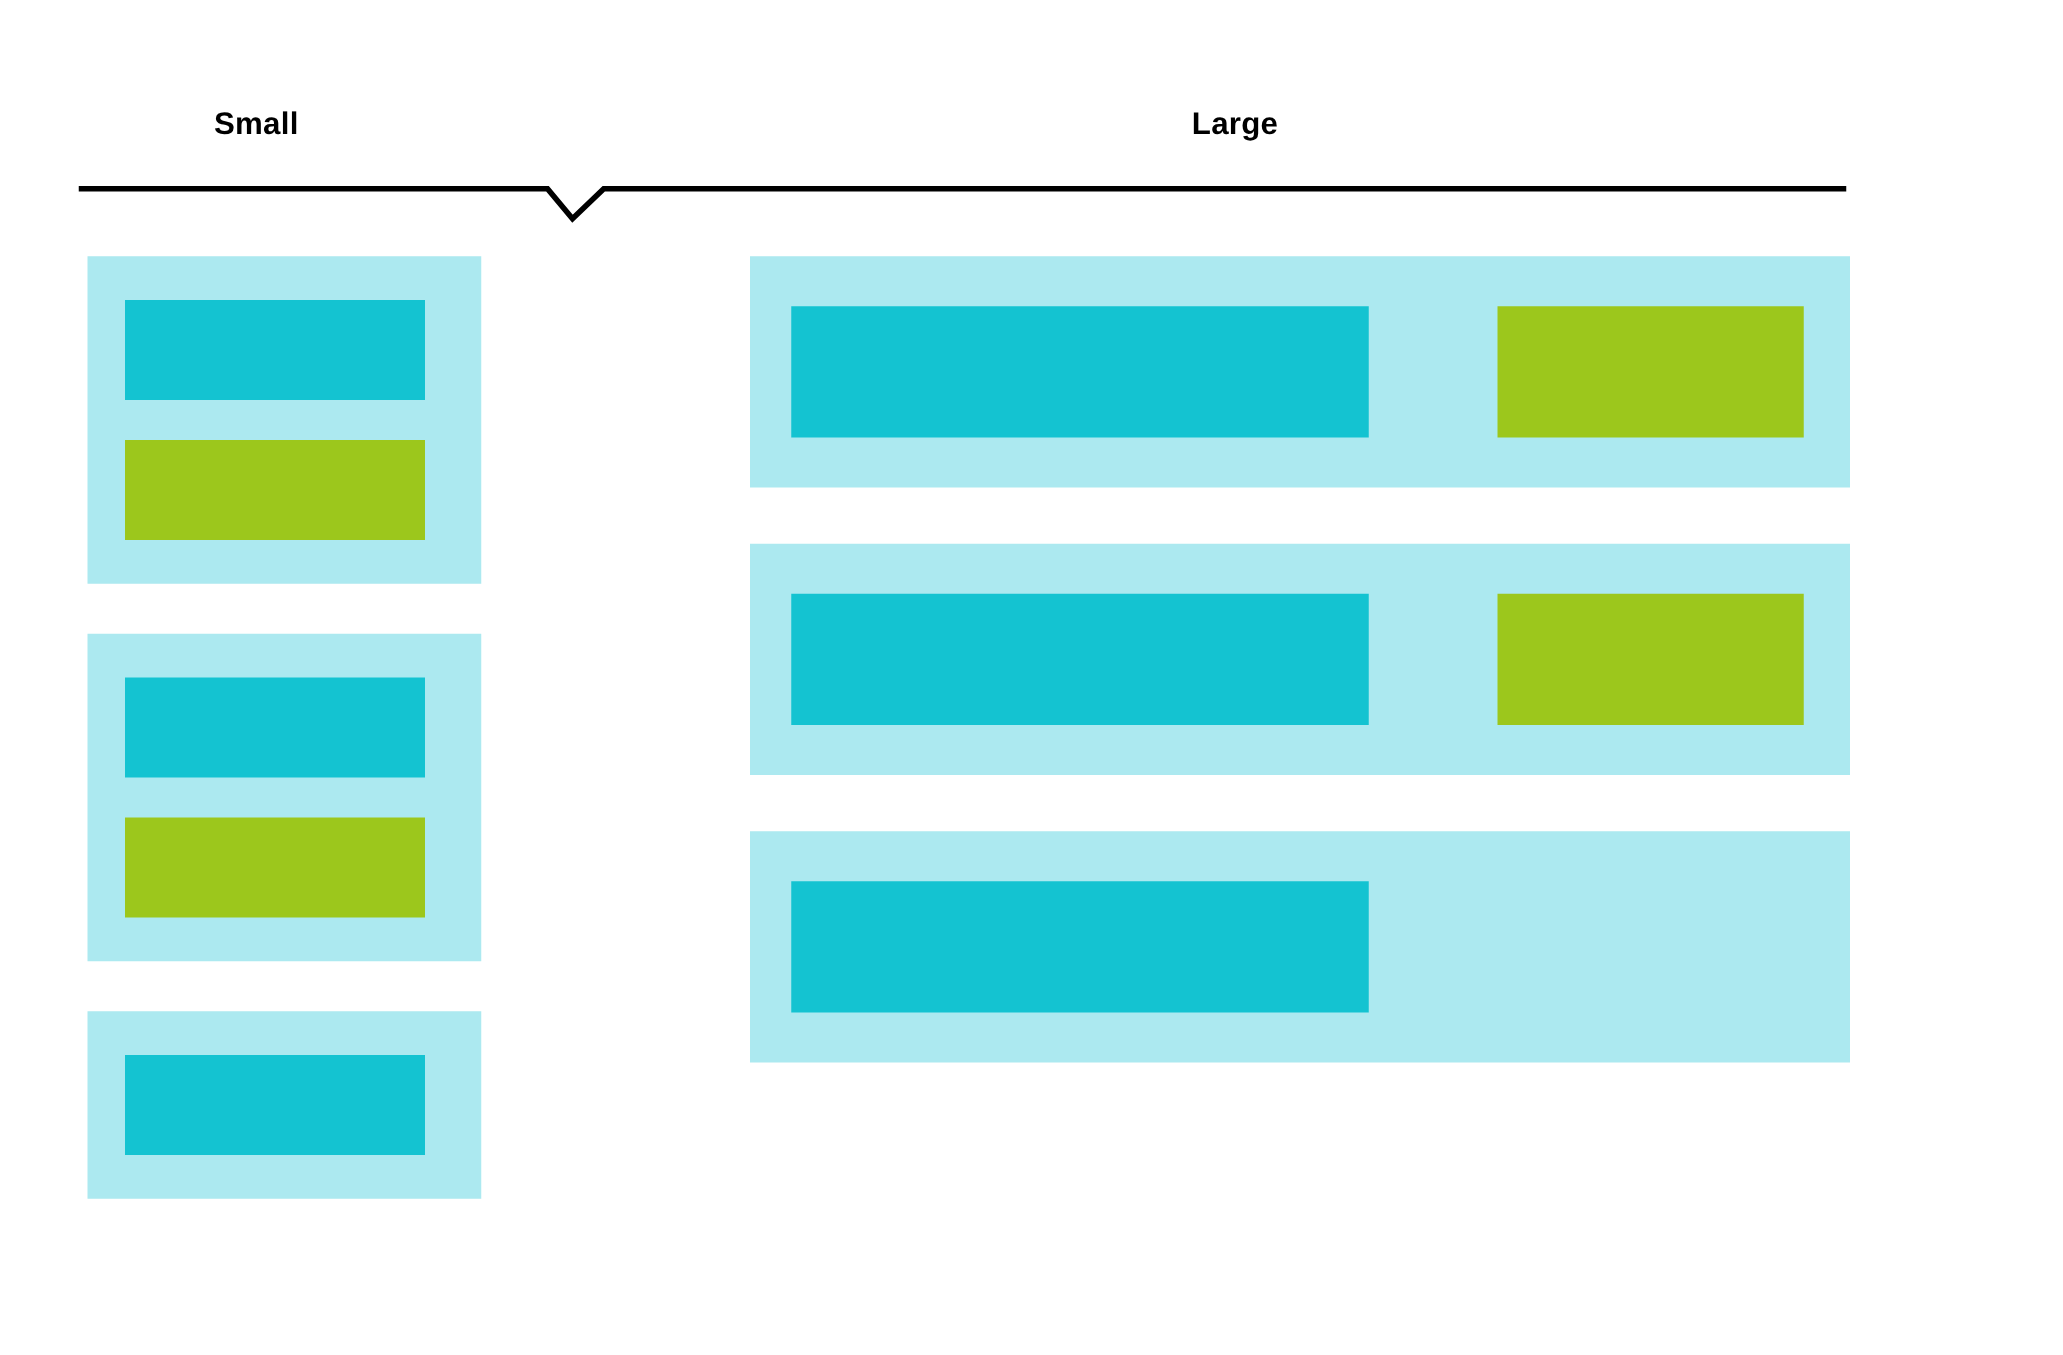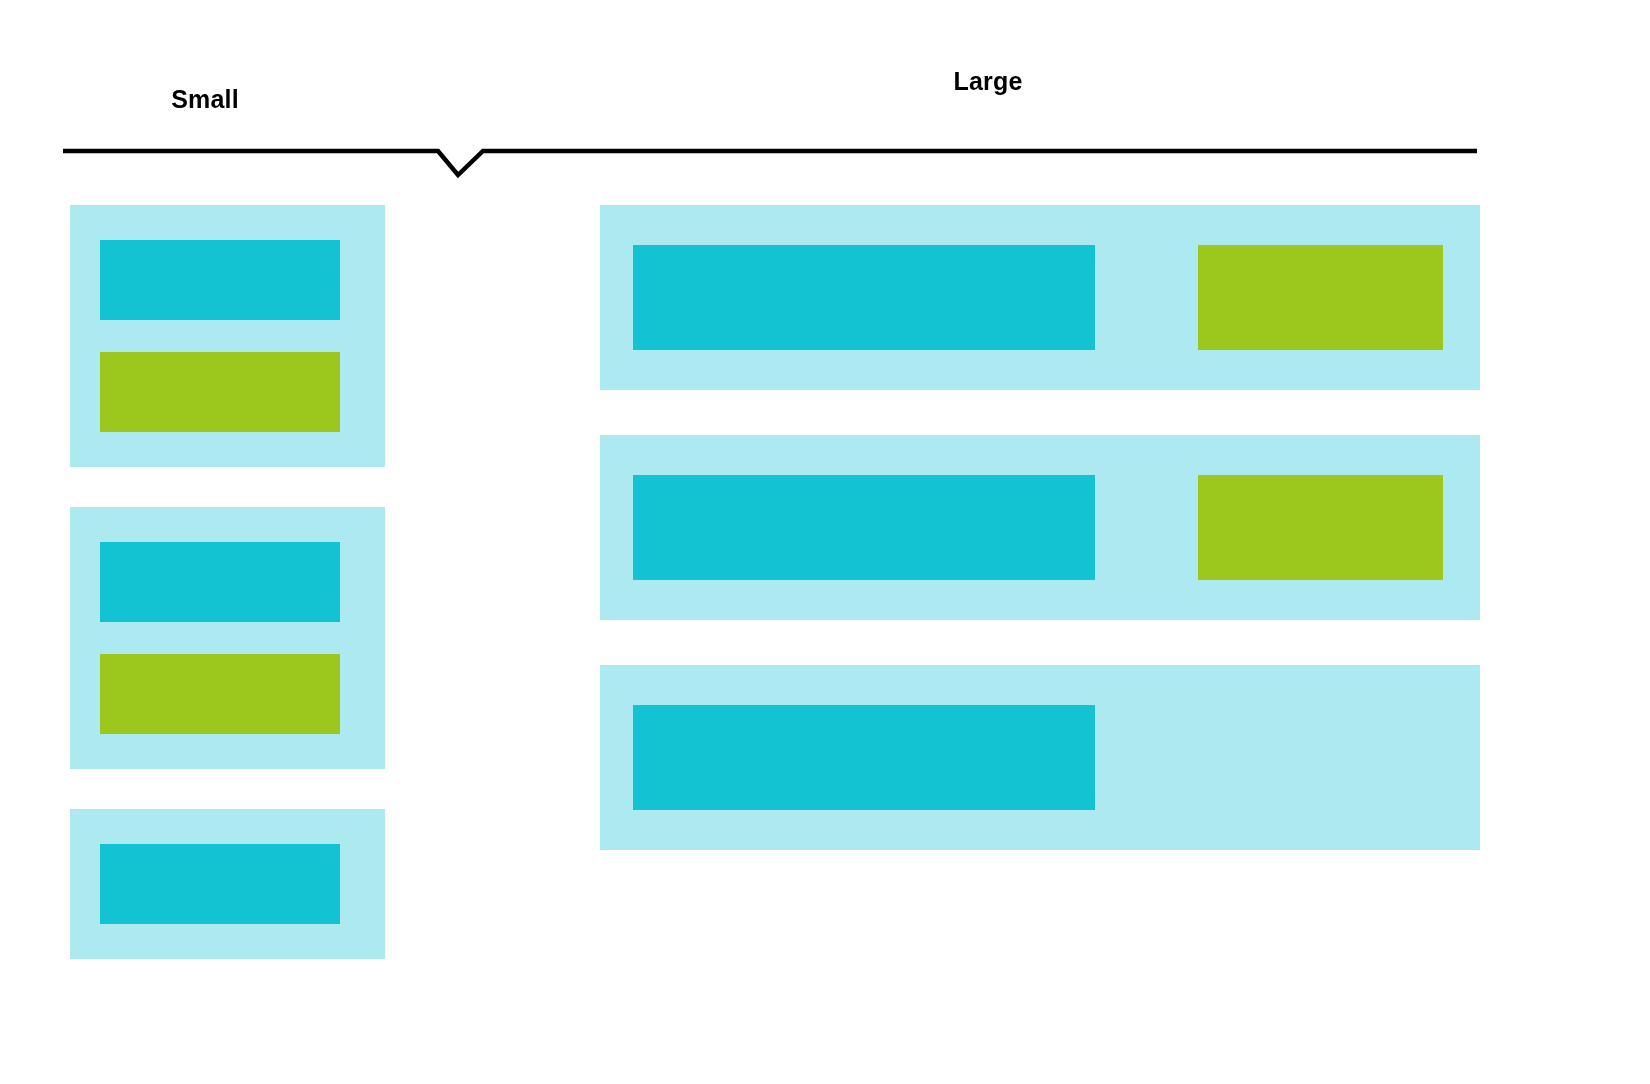--- a/index.html
+++ b/index.html
@@ -30,21 +30,21 @@
     font-family: "Liberation Sans", sans-serif;
     font-weight: bold;
     font-size: 25px;
     color: #000000;
     letter-spacing: 0.2px;
     white-space: nowrap;
     text-align: right;
     transform: translateX(-50%);
   }
   #heading-small { left: 205px; top: 85px; }
-  #heading-large { left: 988px; top: 67px; }
+  #heading-large { left: 988px; top: 85px; }
 
   
   #divider-rule {
     position: absolute;
     left: 60px;
     top: 138px;
     width: 1420px;
     height: 44px;
     overflow: visible;
   }

